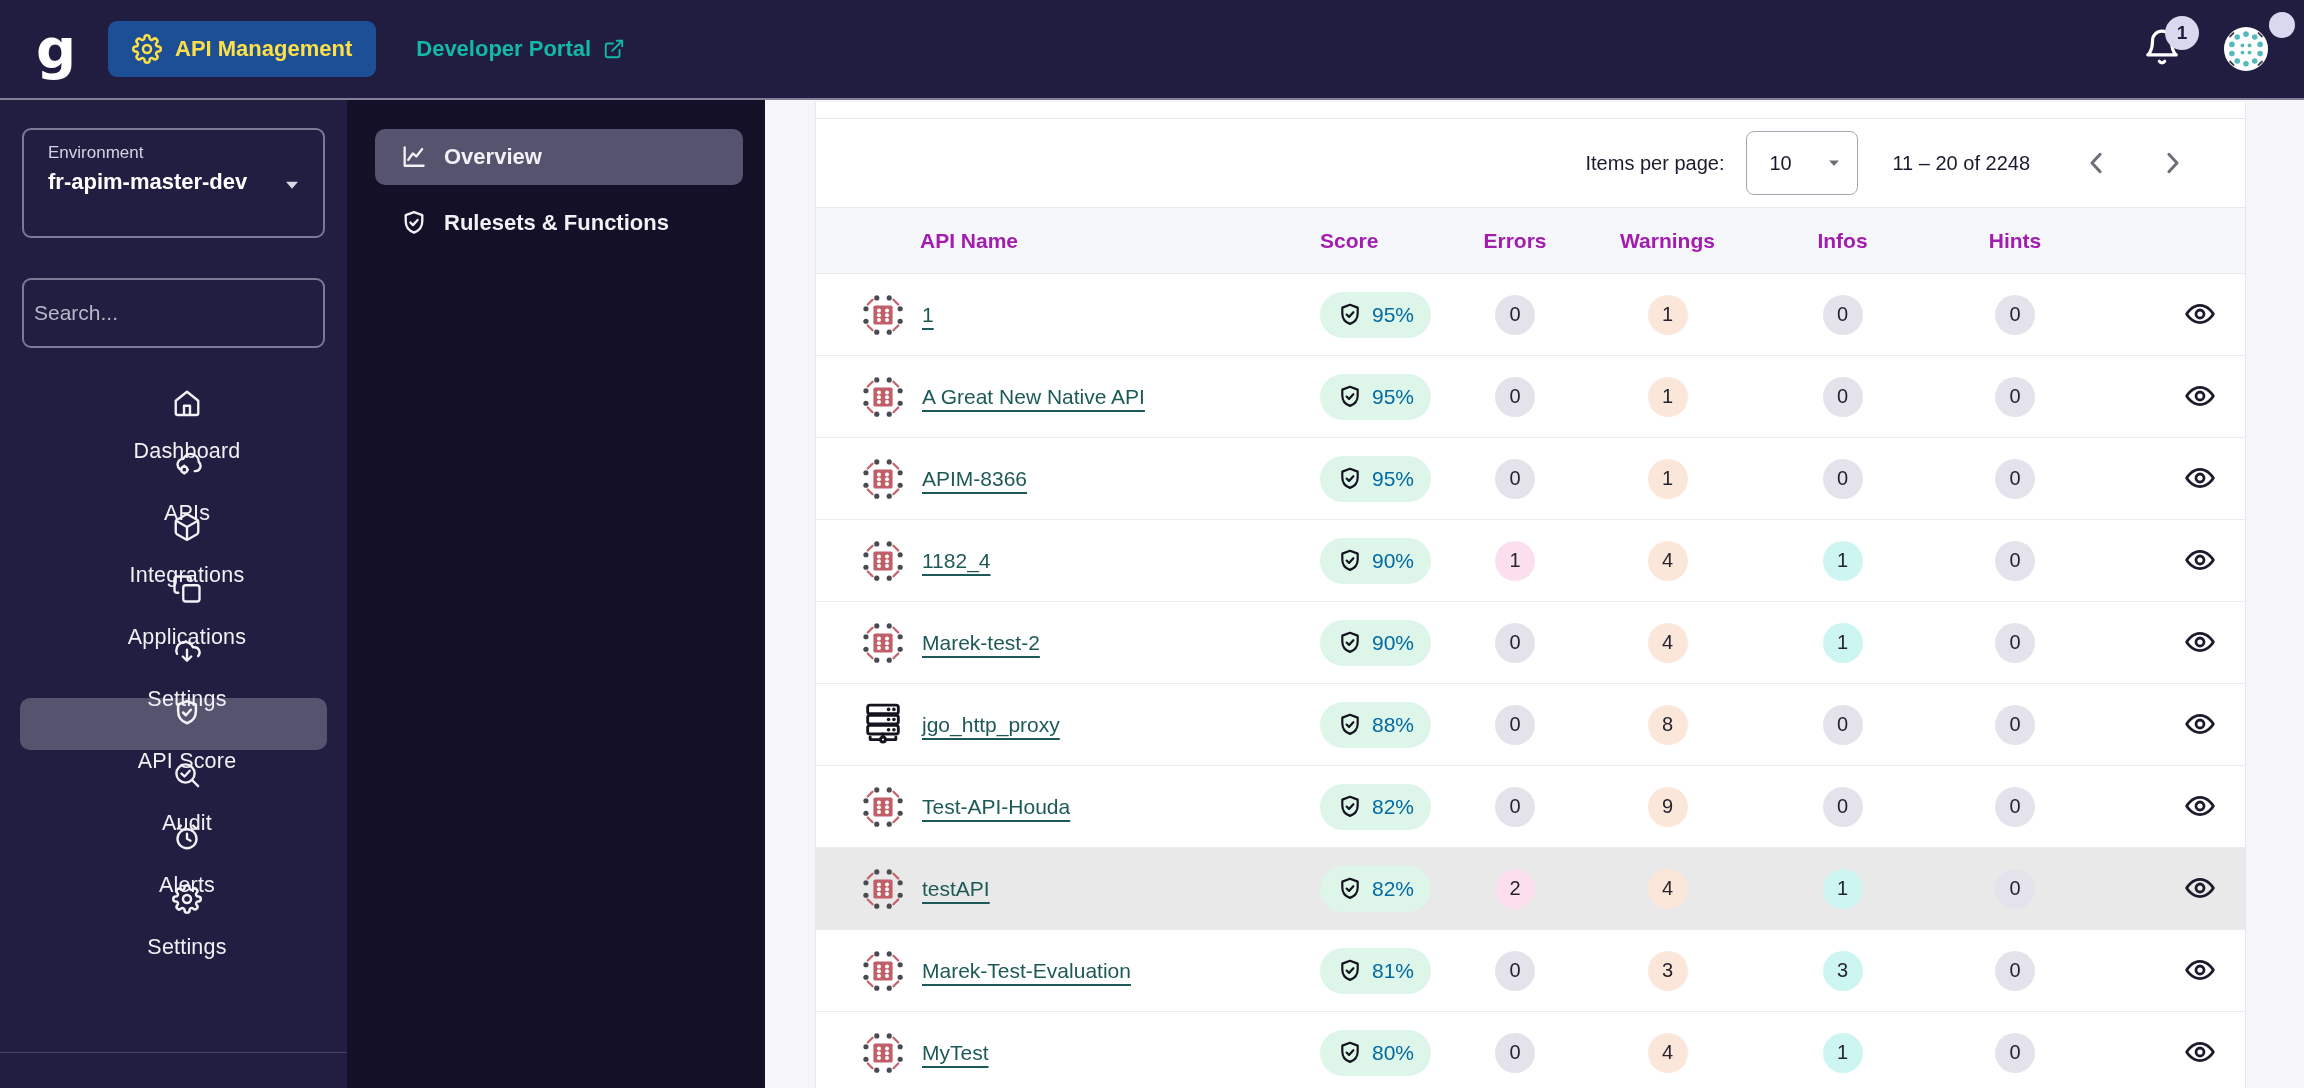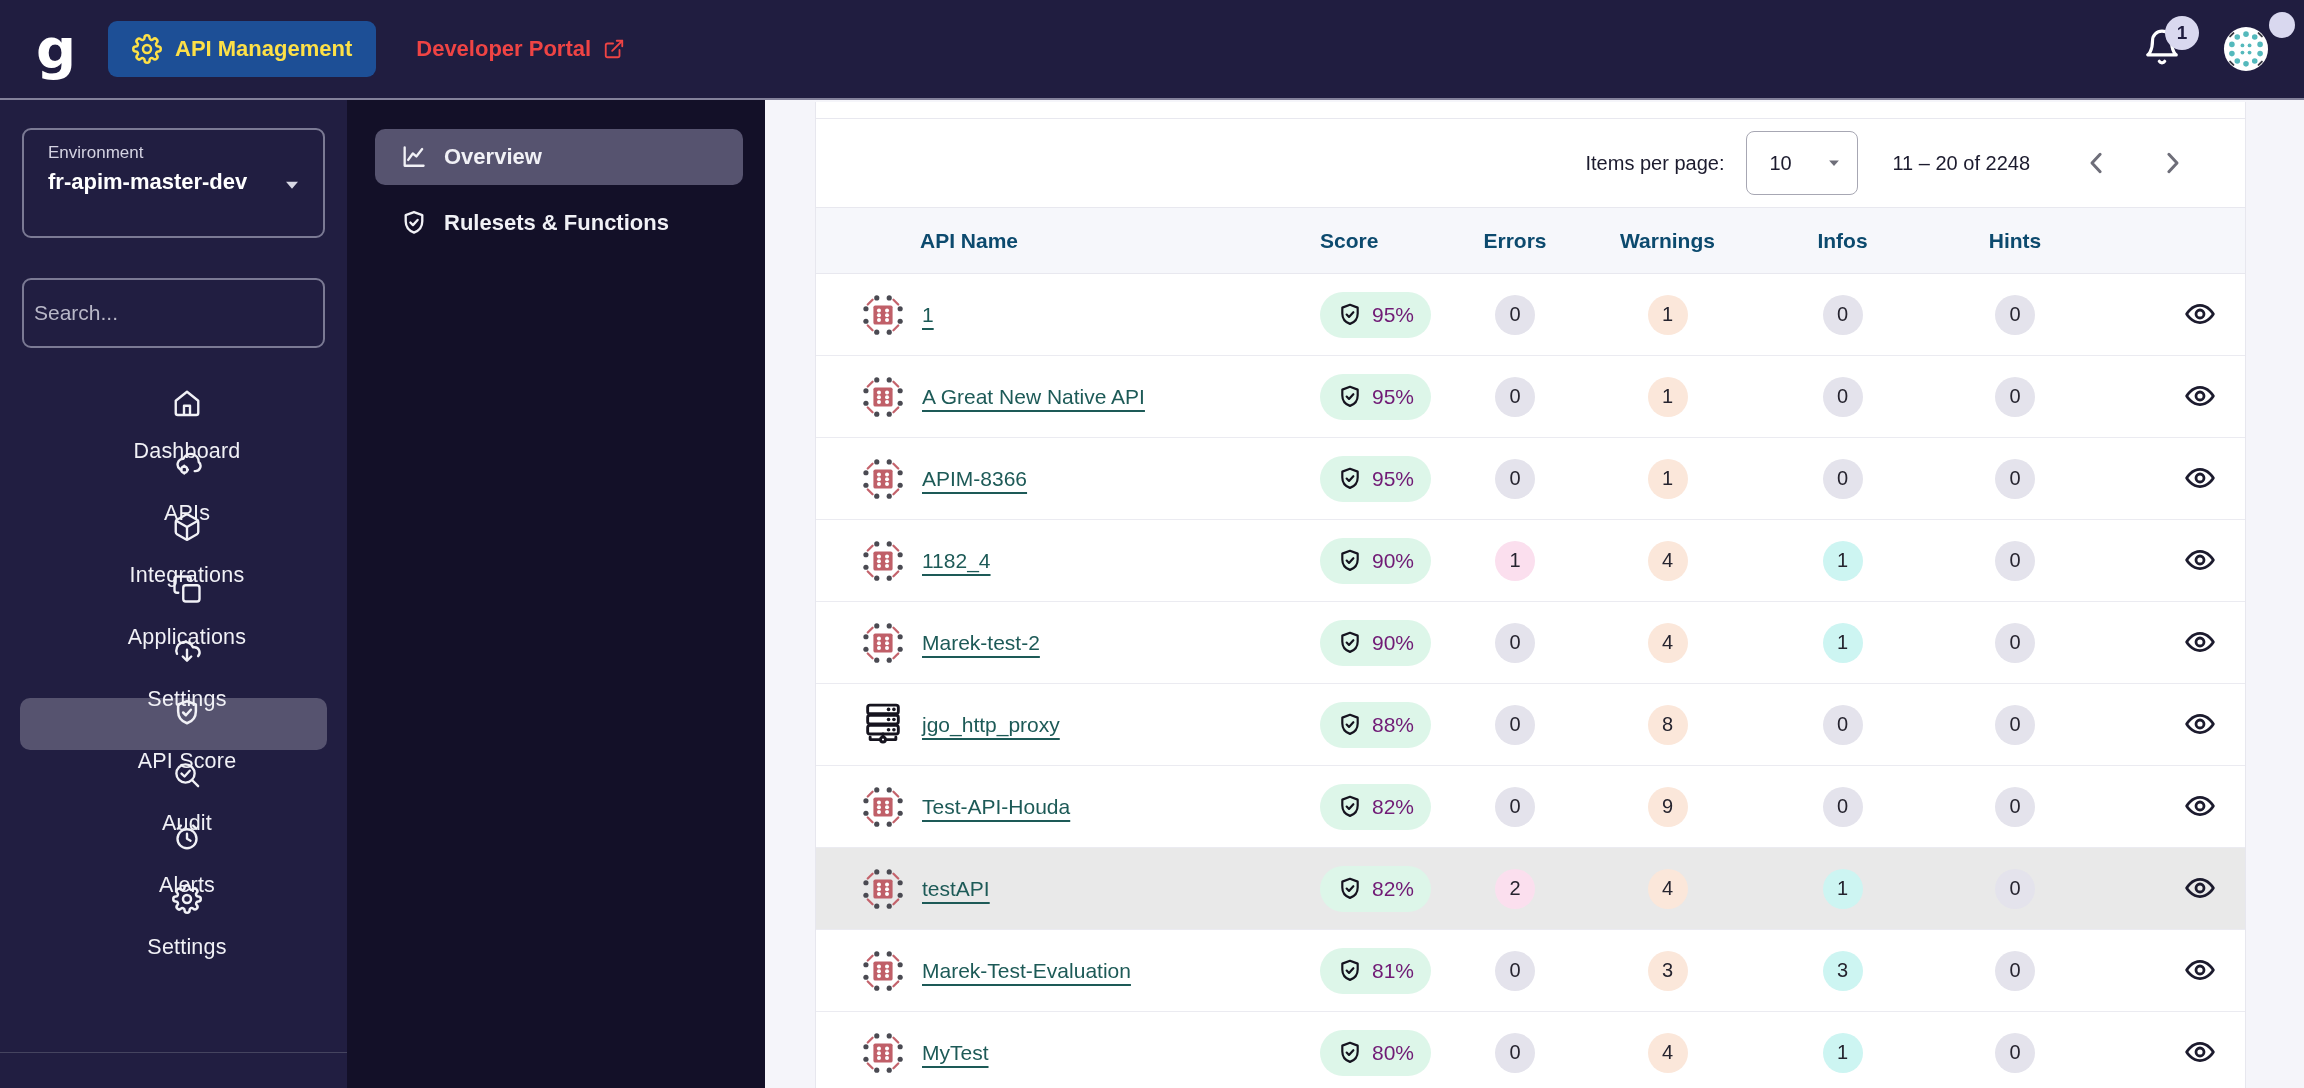--- a/index.html
+++ b/index.html
@@ -11,21 +11,21 @@
   .topbar { position:absolute; left:0; top:0; width:2304px; height:100px;
             background:var(--topbar-bg,#201d40); border-bottom:2px solid #83819a;
             display:flex; align-items:center; z-index:5; }
   .logo { margin-left:36px; width:48px; color:#fff; font-size:56px; font-weight:700;
           font-family:"DejaVu Sans", sans-serif; line-height:48px; }
   .app-btn { margin-left:24px; height:56px; border:none; cursor:pointer;
              background:var(--accent-blue,#1d4f96); color:#fde047; border-radius:9px;
              display:flex; align-items:center; gap:13px; padding:0 24px;
              font-size:22px; font-weight:700; font-family:inherit; }
   .app-btn svg { width:30px; height:30px; }
-  .portal { margin-left:40px; display:flex; align-items:center; gap:12px; color:#ef4444;
+  .portal { margin-left:40px; display:flex; align-items:center; gap:12px; color:#14b8a6;
             font-size:22px; font-weight:700; text-decoration:none; cursor:pointer; }
   .portal svg { width:22px; height:22px; }
   .tb-right { margin-left:auto; display:flex; align-items:center; padding-right:35px; position:relative; }
   .bell-wrap { position:relative; margin-right:42px; cursor:pointer; }
   .bell-wrap svg { width:38px; height:38px; color:#fff; }
   .notif-badge { position:absolute; top:-12px; right:-18px; width:34px; height:34px;
                  background:#d9d8ef; color:#201d40; border-radius:50%;
                  display:flex; align-items:center; justify-content:center;
                  font-size:19px; font-weight:600; }
   .avatar { width:46px; height:46px; border-radius:50%; overflow:hidden; cursor:pointer; }
@@ -80,34 +80,34 @@
   .pg-select svg { width:18px; height:18px; color:#6e6e79; }
   .pg-range { font-size:20px; }
   .pg-chevrons { display:flex; gap:45px; margin-left:52px; }
   .pg-chevrons button { background:none; border:none; cursor:pointer; width:30px; height:30px; padding:0; }
   .pg-chevrons svg { width:30px; height:30px; color:#6e6e79; }
 
   .tgrid { display:grid; grid-template-columns:430px 160px 130px 175px 175px 170px 1fr;
            padding-left:44px; align-items:center; }
   .thead { height:67px; background:var(--header-row-bg,#f6f7fb);
            border-top:1px solid #e8e8ef; border-bottom:1px solid #e8e8ef;
-           font-size:21px; font-weight:700; color:#0c4a6e; }
+           font-size:21px; font-weight:700; color:#a21caf; }
   .th-name { padding-left:60px; }
   .th-score { padding-left:30px; }
   .th-num { text-align:center; }
 
   .trow { height:82px; border-bottom:1px solid #ebebf1; background:#fff; }
   .trow.hl { background:var(--row-highlight-bg,#e9e9e9); }
   .name-cell { display:flex; align-items:center; }
   .api-ico { width:46px; height:46px; flex:none; }
   .api-link { margin-left:16px; font-size:21px; color:var(--link-teal,#1d5a57); cursor:pointer;
               text-decoration:underline; text-decoration-thickness:1.5px; text-underline-offset:6px; }
   .score-pill { margin-left:30px; display:inline-flex; align-items:center; gap:9px;
                 height:46px; padding:0 17px; border-radius:23px;
-                background:var(--score-badge-bg,#ddf6e9); color:#701a75;
+                background:var(--score-badge-bg,#ddf6e9); color:#0369a1;
                 font-size:21px; font-weight:500; }
   .score-pill svg { width:26px; height:26px; color:#15131f; }
   .num-cell { display:flex; justify-content:center; }
   .numbadge { width:40px; height:40px; border-radius:50%; display:flex; align-items:center;
               justify-content:center; font-size:20px; color:#26242f; }
   .numbadge.zero     { background:var(--badge-zero-bg,#e4e3ec); }
   .numbadge.errors   { background:var(--badge-error-bg,#fbdfee); }
   .numbadge.warnings { background:var(--badge-warning-bg,#fbe7da); }
   .numbadge.infos    { background:var(--badge-info-bg,#cdf5f2); }
   .eye-cell { display:flex; justify-content:center; padding-left:55px; }

